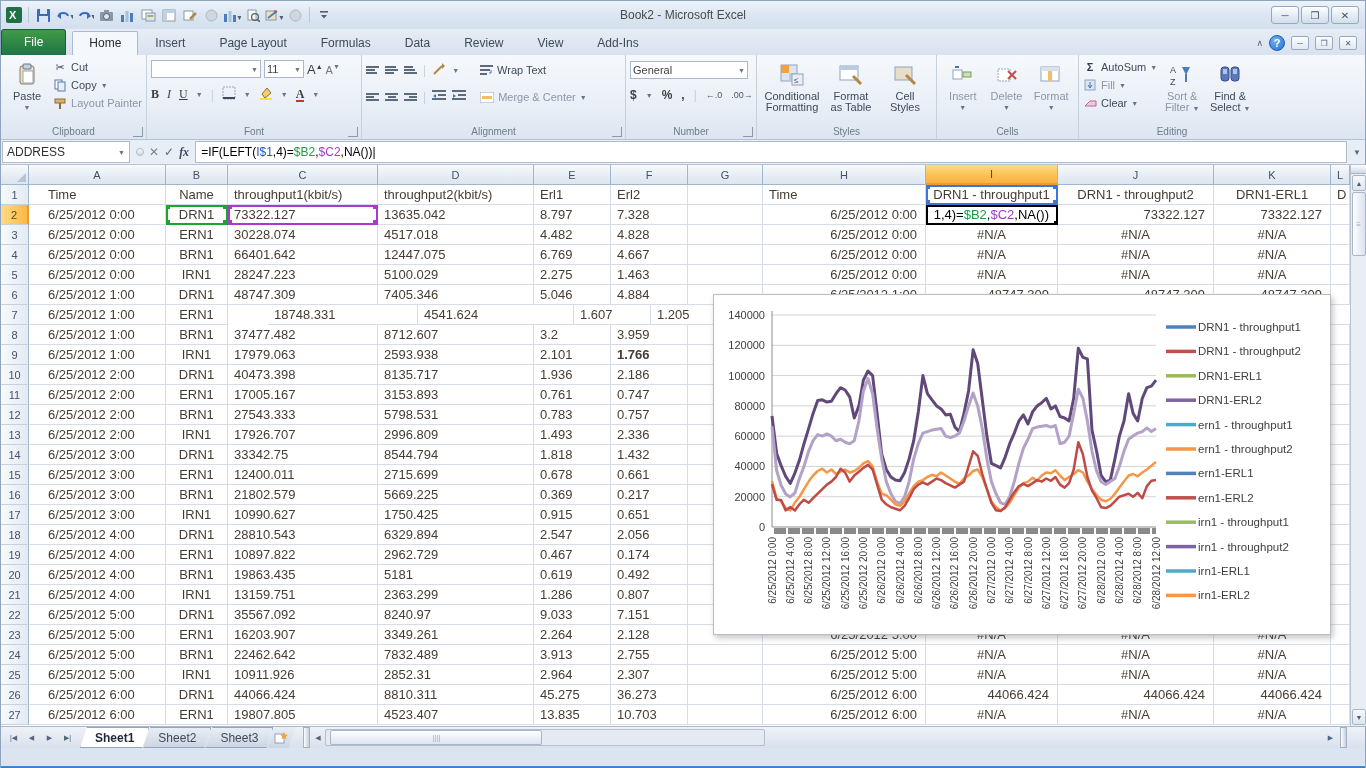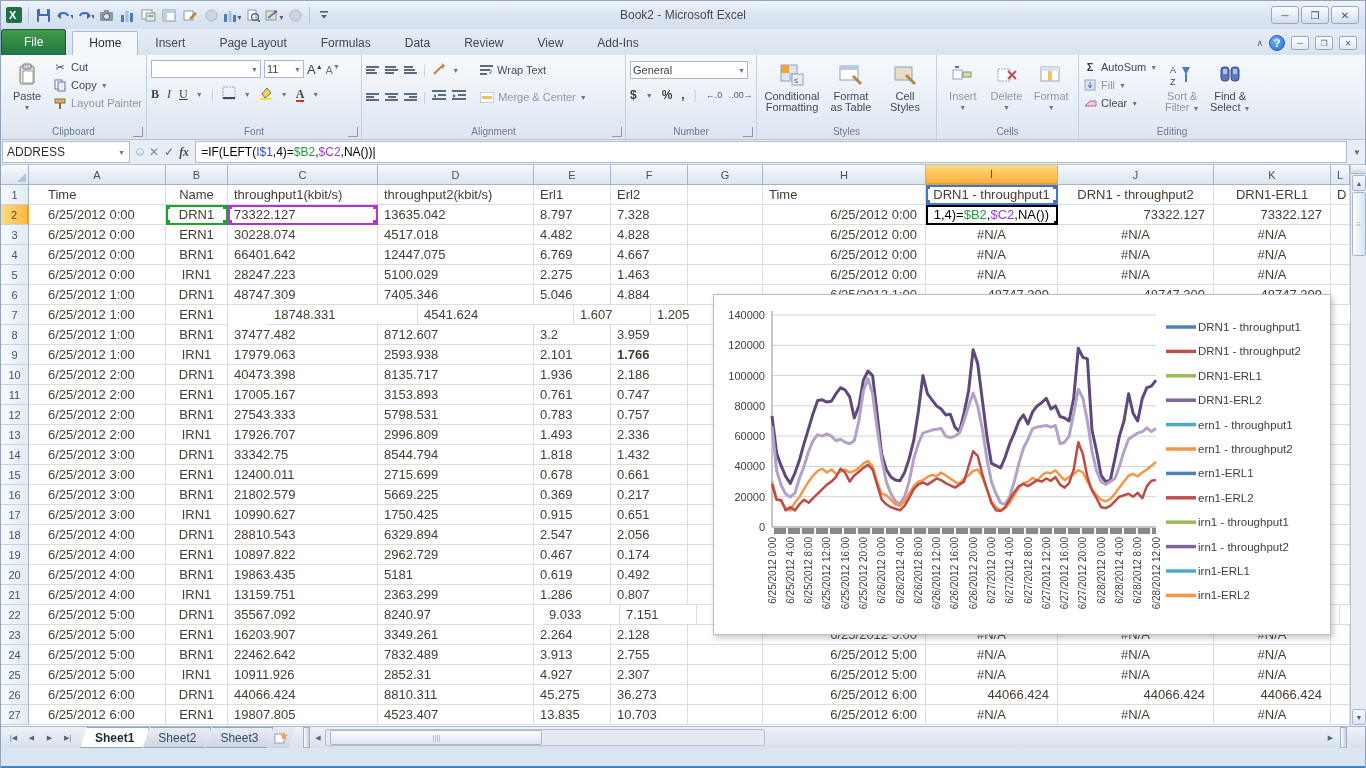--- a/index.html
+++ b/index.html
@@ -960,21 +960,21 @@
         <div class="cell ac" style="width: 156px; flex: 0 0 auto;">#N/A</div>
         <div class="cell ac" style="width: 117px; flex: 0 0 auto;">#N/A</div>
         <div class="cell al" style="width: 19px; flex: 0 0 auto;"></div>
       </div>
       <div class="gridrow">
         <div class="rowhead">22</div>
         <div class="cell al inda" style="width: 137px; flex: 0 0 auto;">6/25/2012 5:00</div>
         <div class="cell ac" style="width: 62px; flex: 0 0 auto;">DRN1</div>
         <div class="cell al" style="width: 150px; flex: 0 0 auto;">35567.092</div>
         <div class="cell al" style="width: 156px; flex: 0 0 auto;">8240.97</div>
-        <div class="cell al" style="width: 77px; flex: 0 0 auto; margin-left: 9px;">9.033</div>
+        <div class="cell al" style="width: 77px; flex: 0 0 auto;">9.033</div>
         <div class="cell al" style="width: 77px; flex: 0 0 auto;">7.151</div>
         <div class="cell al" style="width: 75px; flex: 0 0 auto;"></div>
         <div class="cell ar" style="width: 163px; flex: 0 0 auto;">6/25/2012 5:00</div>
         <div class="cell ar" style="width: 132px; flex: 0 0 auto;">35567.092</div>
         <div class="cell ar" style="width: 156px; flex: 0 0 auto;">35567.092</div>
         <div class="cell ar" style="width: 117px; flex: 0 0 auto;">35567.092</div>
         <div class="cell al" style="width: 19px; flex: 0 0 auto;"></div>
       </div>
       <div class="gridrow">
         <div class="rowhead">23</div>
@@ -1005,21 +1005,21 @@
         <div class="cell ac" style="width: 156px; flex: 0 0 auto;">#N/A</div>
         <div class="cell ac" style="width: 117px; flex: 0 0 auto;">#N/A</div>
         <div class="cell al" style="width: 19px; flex: 0 0 auto;"></div>
       </div>
       <div class="gridrow">
         <div class="rowhead">25</div>
         <div class="cell al inda" style="width: 137px; flex: 0 0 auto;">6/25/2012 5:00</div>
         <div class="cell ac" style="width: 62px; flex: 0 0 auto;">IRN1</div>
         <div class="cell al" style="width: 150px; flex: 0 0 auto;">10911.926</div>
         <div class="cell al" style="width: 156px; flex: 0 0 auto;">2852.31</div>
-        <div class="cell al" style="width: 77px; flex: 0 0 auto;">4.927</div>
+        <div class="cell al" style="width: 77px; flex: 0 0 auto;">2.964</div>
         <div class="cell al" style="width: 77px; flex: 0 0 auto;">2.307</div>
         <div class="cell al" style="width: 75px; flex: 0 0 auto;"></div>
         <div class="cell ar" style="width: 163px; flex: 0 0 auto;">6/25/2012 5:00</div>
         <div class="cell ac" style="width: 132px; flex: 0 0 auto;">#N/A</div>
         <div class="cell ac" style="width: 156px; flex: 0 0 auto;">#N/A</div>
         <div class="cell ac" style="width: 117px; flex: 0 0 auto;">#N/A</div>
         <div class="cell al" style="width: 19px; flex: 0 0 auto;"></div>
       </div>
       <div class="gridrow">
         <div class="rowhead">26</div>

